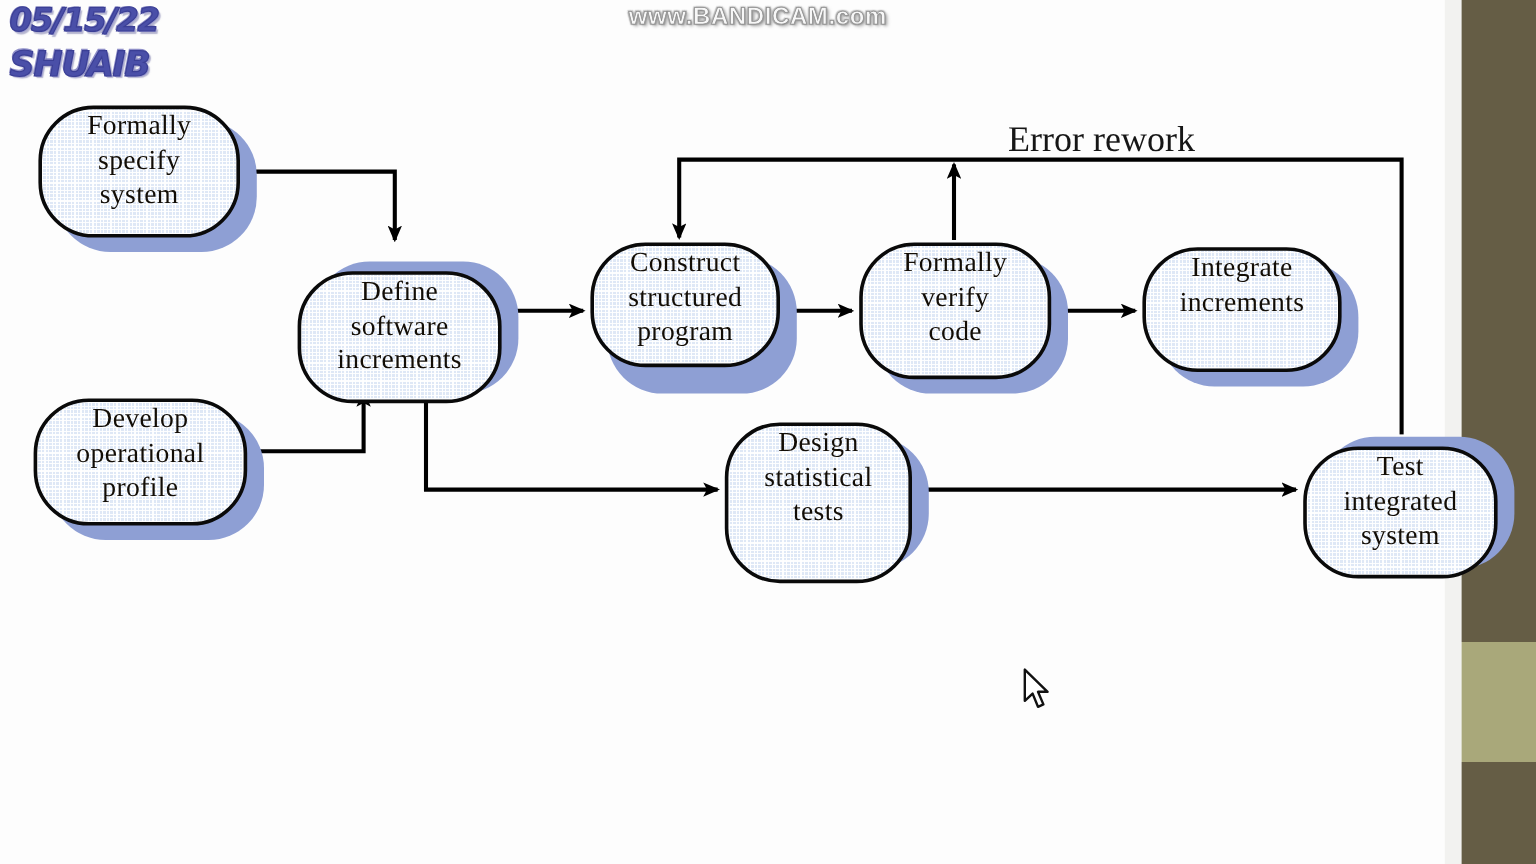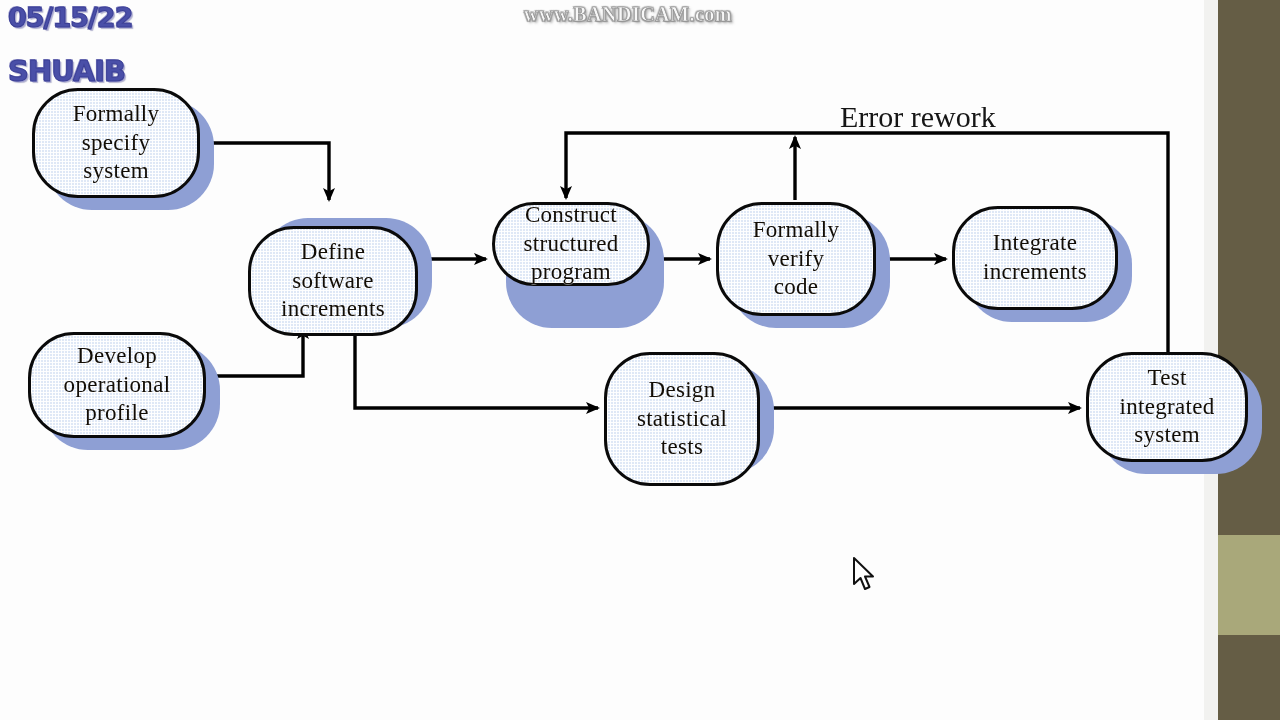--- a/index.html
+++ b/index.html
@@ -39,35 +39,36 @@
     background: #f2f2f0;
   }
 
   
   #wm-date, #wm-name {
     position: absolute;
     left: 8px;
     color: #4a4fa8;
     font-family: "DejaVu Sans", sans-serif;
     font-weight: bold;
+    font-style: italic;
     letter-spacing: -1px;
     text-shadow:
        1px 1px 0 #9a9ad0,
        2px 2px 1px rgba(120,120,170,0.55),
       -1px -1px 0 #8f8fc8;
     -webkit-text-stroke: 1px #3b3f95;
     user-select: none;
   }
   #wm-date { top: 2px;  font-size: 27px; }
-  #wm-name { top: 54px; font-size: 29px; }
+  #wm-name { top: 36px; font-size: 29px; }
 
   #wm-bandicam {
     position: absolute;
     left: 524px; top: 3px;
-    font-family: Liberation Serif, serif;
+    font-family: Liberation Sans, sans-serif;
     font-weight: bold;
     font-size: 20px;
     letter-spacing: 0.5px;
     color: #f7f7f7;
     text-shadow:
       1px 1px 1px #9a9a9a,
       -1px -1px 1px #b5b5b5,
       1px -1px 1px #c0c0c0,
       -1px 1px 1px #a0a0a0,
       2px 2px 3px rgba(130,130,130,0.75);
@@ -87,21 +88,20 @@
     position: absolute;
     box-sizing: border-box;
     border: 3px solid #0a0a0a;
     border-radius: 46px;
     background-color: #eef2fa;
     background-image:
       repeating-linear-gradient(0deg,  rgba(255,255,255,0.95) 0px, rgba(255,255,255,0.95) 1px, rgba(210,222,240,0) 1px, rgba(210,222,240,0) 3px),
       repeating-linear-gradient(90deg, rgba(255,255,255,0.95) 0px, rgba(255,255,255,0.95) 1px, rgba(205,218,238,0) 1px, rgba(205,218,238,0) 3px),
       linear-gradient(#dfe8f6, #dfe8f6);
     display: flex;
-    align-items: center;
     justify-content: center;
     text-align: center;
     color: #120d06;
     font-family: "Liberation Serif", serif;
     font-size: 23px;
     line-height: 1.24;
     letter-spacing: 0.3px;
     z-index: 3;
   }
   .node-shadow {
@@ -194,21 +194,21 @@
 operational
 profile</span>
   </div>
 
   <div class="node" style="left:248px; top:206px; width:170px; height:110px;margin-top:20px;">
     <span class="node-label">Define
 software
 increments</span>
   </div>
 
-  <div class="node" style="left:492px; top:202px; width:158px; height:84px;">
+  <div class="node" style="left:492px; top:202px; width:158px; height:104px;">
     <span class="node-label">Construct
 structured
 program</span>
   </div>
 
   <div class="node" style="left:716px; top:202px; width:160px; height:114px;">
     <span class="node-label">Formally
 verify
 code</span>
   </div>
@@ -217,21 +217,21 @@
     <span class="node-label">Integrate
 increments</span>
   </div>
 
   <div class="node" style="left:604px; top:352px; width:156px; height:134px;">
     <span class="node-label">Design
 statistical
 tests</span>
   </div>
 
-  <div class="node" style="left:1086px; top:352px; width:162px; height:110px;">
+  <div class="node" style="left:1086px; top:372px; width:162px; height:110px;">
     <span class="node-label">Test
 integrated
 system</span>
   </div>
 
   <div class="edge-label" style="left:840px; top:100px;">Error rework</div>
 
   <svg id="cursor" width="26" height="38" viewBox="0 0 26 38" style="left:852px; top:556px;">
     <path d="M2,2 L2,28 L8.5,22 L13,33 L17.5,31 L13,20.5 L21,20.5 Z" fill="#ffffff" stroke="#111111" stroke-width="2" stroke-linejoin="round"></path>
   </svg>

